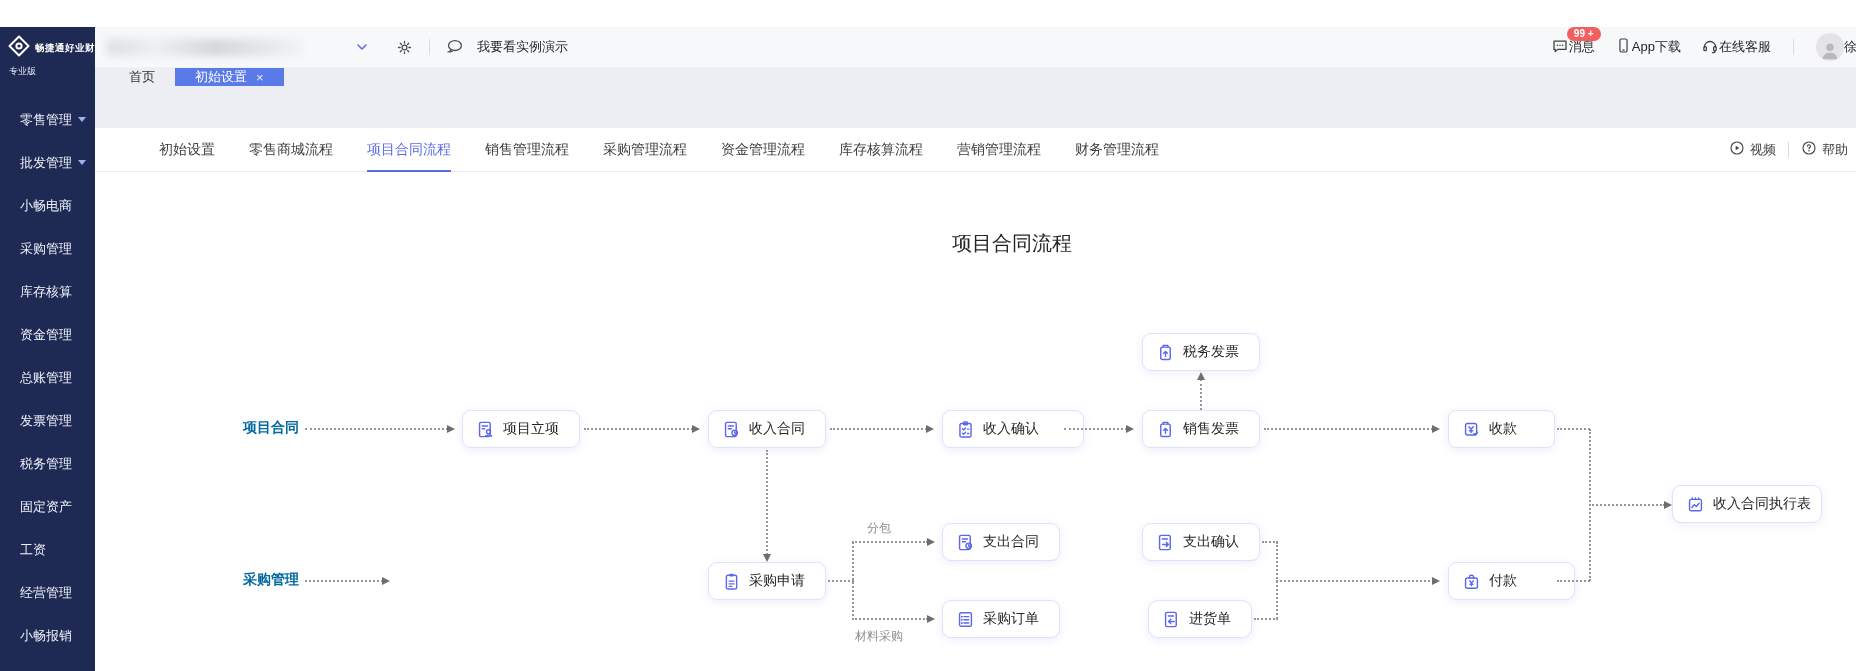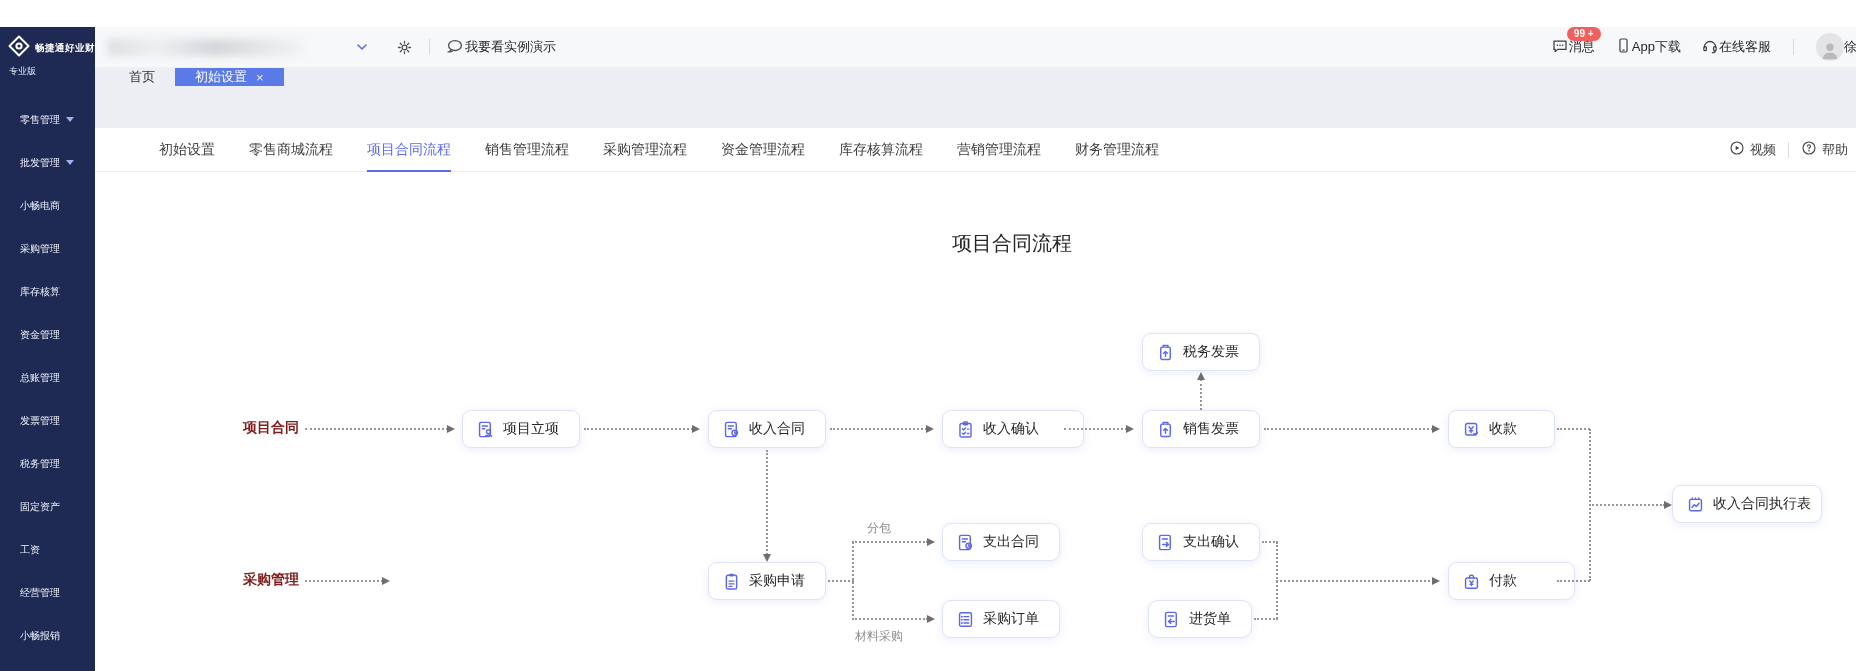--- a/index.html
+++ b/index.html
@@ -8,33 +8,33 @@
   .top-strip { height:27px; background:#ffffff; }
   .app { display:flex; height:644px; }
 
   
   .sidebar { width:95px; background:#1f2a54; flex-shrink:0; color:#fff; position:relative; z-index:3; }
   .logo { padding:7px 4px 2px 7px; }
   .logo-row { display:flex; align-items:center; gap:4px; }
   .logo-name { font-size:9.5px; font-weight:bold; color:#fff; white-space:nowrap; letter-spacing:.5px; }
   .logo-edition { font-size:9px; color:#dfe4f5; margin:3px 0 0 2px; }
   .side-nav { margin-top:18px; }
-  .side-item { height:43px; display:flex; align-items:center; padding-left:20px; font-size:10px; color:#eef1fa; cursor:pointer; white-space:nowrap; }
+  .side-item { height:43px; display:flex; align-items:center; padding-left:20px; font-size:13px; color:#eef1fa; cursor:pointer; white-space:nowrap; }
   .caret { margin-left:6px; width:0; height:0; border-left:4px solid transparent; border-right:4px solid transparent; border-top:5px solid #9fb0ef; }
 
   
   .main { flex:1; display:flex; flex-direction:column; min-width:0; }
 
   .topbar { height:41px; background:#f7f8fa; display:flex; align-items:center; position:relative; padding-left:12px; border-bottom:1px solid #f0f1f4; }
   .org-blur { width:195px; height:17px; border-radius:3px; margin-right:52px;
     background:linear-gradient(90deg,#dcdee3 0%,#eceef2 25%,#d3d5da 55%,#f0f2f5 100%); filter:blur(4px); }
   .tb-icon { display:flex; align-items:center; }
   .tb-gear { margin-left:26px; }
   .vdiv { width:1px; height:16px; background:#d9dbe0; margin:0 16px; }
-  .demo { display:flex; align-items:center; gap:1px; font-size:13px; color:#262626; cursor:pointer; }
+  .demo { display:flex; align-items:center; gap:13px; font-size:13px; color:#262626; cursor:pointer; }
   .topbar-right { position:absolute; right:-14px; top:0; height:100%; display:flex; align-items:center; gap:20px; font-size:13px; color:#262626; }
   .tr-item { display:flex; align-items:center; cursor:pointer; position:relative; }
   .badge { position:absolute; top:-10px; left:16px; background:#f25f5f; color:#fff; font-size:10px; line-height:14px; padding:0 7px; border-radius:8px; font-weight:bold; white-space:nowrap; }
   .avatar { width:28px; height:28px; border-radius:50%; background:#e4e4e6; display:flex; align-items:flex-end; justify-content:center; overflow:hidden; }
 
   .tabrow { height:36px; background:#eceef3; display:flex; align-items:flex-start; padding-left:14px; }
   .tab { display:flex; align-items:center; font-size:13px; color:#333; padding:0 20px; cursor:pointer; }
   .tab.active { background:#5a7ae8; color:#fff; gap:9px; }
   .tab-close { font-size:13px; color:#e6ebff; cursor:pointer; }
   .tabgap { height:24px; background:#eceef3; }
@@ -44,21 +44,21 @@
   .subnav .item { display:flex; align-items:center; position:relative; cursor:pointer; white-space:nowrap; }
   .subnav .item.active { color:#5b6ce8; }
   .subnav .item.active::after { content:""; position:absolute; left:0; right:0; bottom:-1px; height:2px; background:#5b6ce8; }
   .subnav-right { position:absolute; right:8px; top:0; height:100%; display:flex; align-items:center; gap:6px; font-size:13px; color:#404040; }
   .subnav-right .vdiv { margin:0 6px; }
   .sn-link { display:flex; align-items:center; gap:5px; cursor:pointer; }
 
   
   .flow { position:relative; flex:1; }
   .flow-title { position:absolute; left:917px; top:58px; transform:translateX(-50%); font-size:20px; font-weight:500; color:#262626; white-space:nowrap; }
-  .lane-label { position:absolute; font-size:14px; font-weight:600; color:#7f1d1d; white-space:nowrap; }
+  .lane-label { position:absolute; font-size:14px; font-weight:600; color:#0369a1; white-space:nowrap; }
   .branch-label { position:absolute; font-size:12px; color:#8c8c8c; white-space:nowrap; }
   .node { position:absolute; height:38px; background:#fff; border:1px solid #dfe3f8; border-radius:9px; display:flex; align-items:center; gap:8px; padding:0 13px; box-shadow:0 2px 8px rgba(91,103,238,.12); font-size:14px; color:#262626; white-space:nowrap; cursor:pointer; }
   .nicon { flex-shrink:0; }
   .hl { position:absolute; border-top:2px dotted #969696; height:0; }
   .vl { position:absolute; border-left:2px dotted #969696; width:0; }
   .ar { position:absolute; width:0; height:0; }
   .ar.r { border-top:4.5px solid transparent; border-bottom:4.5px solid transparent; border-left:8px solid #6e6e6e; }
   .ar.u { border-left:4.5px solid transparent; border-right:4.5px solid transparent; border-bottom:8px solid #6e6e6e; }
   .ar.d { border-left:4.5px solid transparent; border-right:4.5px solid transparent; border-top:8px solid #6e6e6e; }
 </style>

